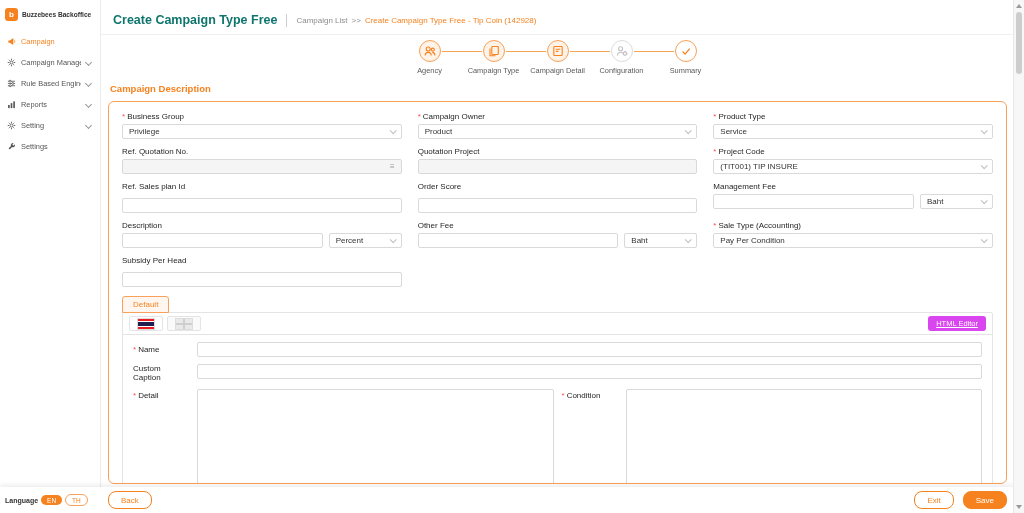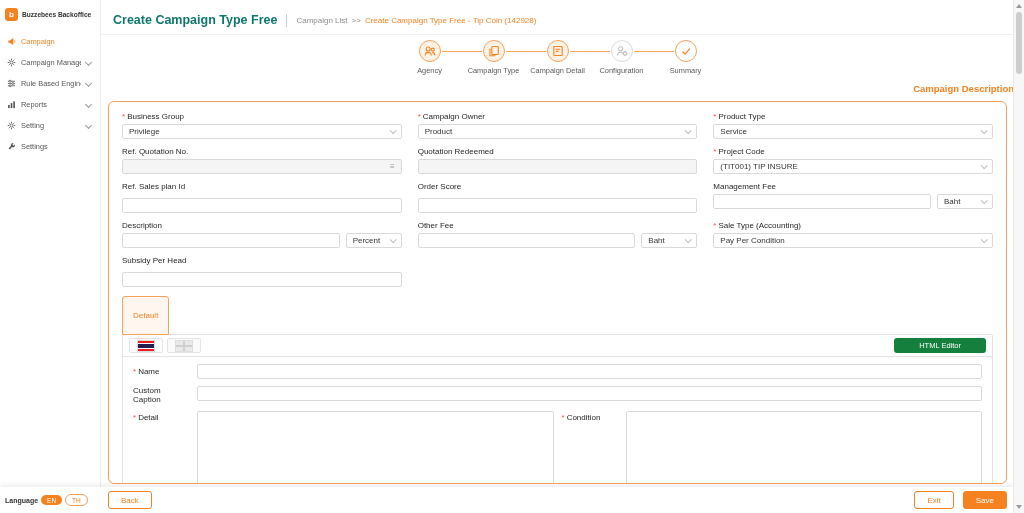--- a/index.html
+++ b/index.html
@@ -30,64 +30,64 @@
   .stepper{display:flex;justify-content:center;align-items:flex-start;margin-top:5px;}
   .step{width:52px;display:flex;flex-direction:column;align-items:center;cursor:pointer;}
   .circle{position:relative;z-index:1;width:22px;height:22px;border-radius:50%;display:flex;align-items:center;justify-content:center;box-sizing:border-box;}
   .circle svg{width:12px;height:12px;}
   .circle.done{border:1px solid #F7A15A;background:#FFF3E8;color:#F5821F;}
   .circle.check{border:1px solid #F7A15A;background:#fff;color:#F5821F;}
   .circle.pending{border:1px solid #dcdcdc;background:#fff;color:#c2c2c2;}
   .step-label{font-size:7.4px;color:#595959;margin-top:4px;white-space:nowrap;}
   .connector{width:40px;height:1px;background:#F6A456;margin:11px -14px 0 -14px;z-index:0;}
 
-  .section-title{color:#F5821F;font-size:9.5px;font-weight:bold;margin:8px 0 0 9px;text-align:right;}
+  .section-title{color:#F5821F;font-size:9.5px;font-weight:bold;margin:8px 0 0 9px;}
 
   
   .panel{position:absolute;left:7px;right:7px;top:101px;bottom:3px;border:1px solid #F7A15A;border-radius:6px;padding:10px 13px;overflow:hidden;background:#fff;box-sizing:border-box;}
   .form-grid{display:grid;grid-template-columns:repeat(3,1fr);column-gap:16px;row-gap:8px;}
   .f-label{font-size:8px;color:#262626;margin-bottom:3px;display:flex;gap:2px;line-height:9px;}
   .req{color:#ff4d4f;}
   .control{height:15px;border:1px solid #d9d9d9;border-radius:2px;display:flex;align-items:center;padding:0 6px;font-size:8px;color:#333;background:#fff;box-sizing:border-box;cursor:pointer;}
   .control .val{flex:1;white-space:nowrap;overflow:hidden;}
   .control.disabled{background:#f5f5f5;cursor:default;}
   .placeholder .val{color:#bfbfbf;}
   .sel-caret{width:4px;height:4px;border-right:1px solid #bfbfbf;border-bottom:1px solid #bfbfbf;transform:rotate(45deg) translateY(-1px);flex-shrink:0;margin-left:4px;}
   .list-icon{color:#9b9b9b;font-size:8px;line-height:8px;flex-shrink:0;}
   .tinput{width:100%;box-sizing:border-box;height:15px;border:1px solid #d9d9d9;border-radius:2px;font-size:8px;padding:0 6px;font-family:inherit;color:#333;outline:none;}
   .with-unit{display:flex;gap:6px;}
   .with-unit .tinput{flex:1;}
-  .unit{width:56px;flex-shrink:0;}
-
-  
-  .default-tab{display:inline-flex;margin-top:9px;margin-bottom:-1px;position:relative;z-index:2;padding:14px 10px;font-size:8px;color:#F5821F;background:#FFF7EF;border:1px solid #F7A15A;border-radius:3px 3px 0 0;cursor:pointer;}
+  .unit{width:73px;flex-shrink:0;}
+
+  
+  .default-tab{display:inline-flex;margin-top:9px;margin-bottom:-1px;position:relative;z-index:2;padding:3px 10px;font-size:8px;color:#F5821F;background:#FFF7EF;border:1px solid #F7A15A;border-radius:3px 3px 0 0;cursor:pointer;}
   .inner{border:1px solid #e4e4e4;border-radius:2px;background:#fff;}
   .inner-tabs{display:flex;align-items:center;border-bottom:1px solid #e4e4e4;padding:3px 6px;gap:4px;}
   .flag-tab{width:34px;height:15px;display:flex;align-items:center;justify-content:center;border:1px solid #e4e4e4;border-radius:2px;background:#fff;cursor:pointer;box-sizing:border-box;}
   .flag-tab.inactive{background:#fafafa;}
   .thai-flag{width:16px;height:10px;display:block;background:linear-gradient(to bottom,#ED1C24 0 17%,#ffffff 17% 33%,#241D4F 33% 67%,#ffffff 67% 83%,#ED1C24 83% 100%);border:0.5px solid #ddd;}
   .en-flag{width:16px;height:10px;display:block;background:
       linear-gradient(#cfcfcf,#cfcfcf) center/100% 2px no-repeat,
       linear-gradient(#cfcfcf,#cfcfcf) center/2px 100% no-repeat,
       #e9e9e9;border:0.5px solid #ddd;}
-  .html-editor-btn{margin-left:auto;background:#15803d;color:#fff;font-size:7.5px;padding:3px 25px;border-radius:3px;cursor:pointer;}
+  .html-editor-btn{margin-left:auto;background:#d946ef;color:#fff;font-size:7.5px;padding:3px 8px;border-radius:3px;cursor:pointer;text-decoration:underline;}
   .inner-grid{display:grid;grid-template-columns:56px 1fr 56px 1fr;column-gap:8px;row-gap:7px;padding:7px 10px 8px 10px;}
   .ilabel{font-size:8px;color:#262626;display:flex;gap:2px;align-items:center;grid-column:auto;}
   .ilabel.top{align-items:flex-start;padding-top:2px;}
   .iinput{grid-column:2/5;height:15px;border:1px solid #d9d9d9;border-radius:2px;font-size:8px;padding:0 6px;font-family:inherit;outline:none;box-sizing:border-box;}
   .iarea{height:112px;border:1px solid #d9d9d9;border-radius:2px;resize:both;width:100%;box-sizing:border-box;font-family:inherit;font-size:8px;padding:4px;outline:none;}
 
   
   .footer{position:absolute;left:0;right:10px;bottom:0;height:26px;background:#fff;box-shadow:0 -2px 5px rgba(0,0,0,0.08);display:flex;align-items:center;z-index:4;}
   .lang{display:flex;align-items:center;gap:3px;padding-left:5px;width:96px;box-sizing:border-box;}
   .lang-label{font-size:7px;color:#333;font-weight:bold;}
   .pill{font-size:6.5px;padding:1.5px 6px;border-radius:8px;cursor:pointer;}
   .pill.en{background:#F5821F;color:#fff;}
   .pill.th{border:1px solid #F7A15A;color:#F5821F;background:#fff;}
-  .btn{font-size:8px;padding:3.5px 12px;border-radius:3px;border:1px solid #F5821F;color:#F5821F;background:#fff;font-family:inherit;cursor:pointer;}
+  .btn{font-size:8px;padding:3.5px 12px;border-radius:8px;border:1px solid #F5821F;color:#F5821F;background:#fff;font-family:inherit;cursor:pointer;}
   .btn.primary{background:#F5821F;color:#fff;}
   .back-btn{margin-left:12px;}
   .spacer{flex:1;}
   .exit-btn{margin-right:9px;text-align:center;}
   .save-btn{margin-right:7px;}
 
   
   .scrollbar{position:absolute;right:0;top:0;bottom:0;width:10px;background:#f7f7f7;border-left:1px solid #e8e8e8;z-index:5;}
   .sb-up{position:absolute;top:4px;left:2px;width:0;height:0;border-left:3px solid transparent;border-right:3px solid transparent;border-bottom:4px solid #999;}
   .sb-down{position:absolute;bottom:4px;left:2px;width:0;height:0;border-left:3px solid transparent;border-right:3px solid transparent;border-top:4px solid #999;}
@@ -262,21 +262,21 @@
           <div class="f-label">
               <span>Ref. Quotation No.</span>
             </div>
           <div class="control disabled">
             <span class="val"></span>
             <span class="list-icon">≡</span>
           </div>
         </div>
         <div class="field">
           <div class="f-label">
-              <span>Quotation Redeemed</span>
+              <span>Quotation Project</span>
             </div>
           <div class="control disabled">
             <span class="val"></span>
           </div>
         </div>
         <div class="field">
           <div class="f-label">
               <span class="req">*</span>
               <span>Project Code</span>
             </div>

